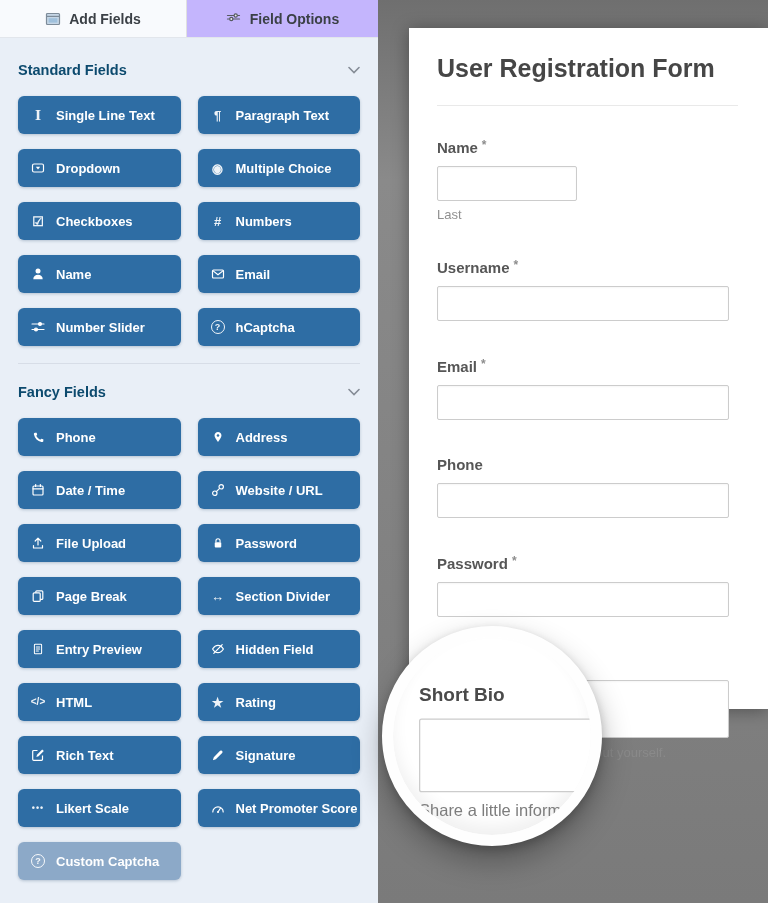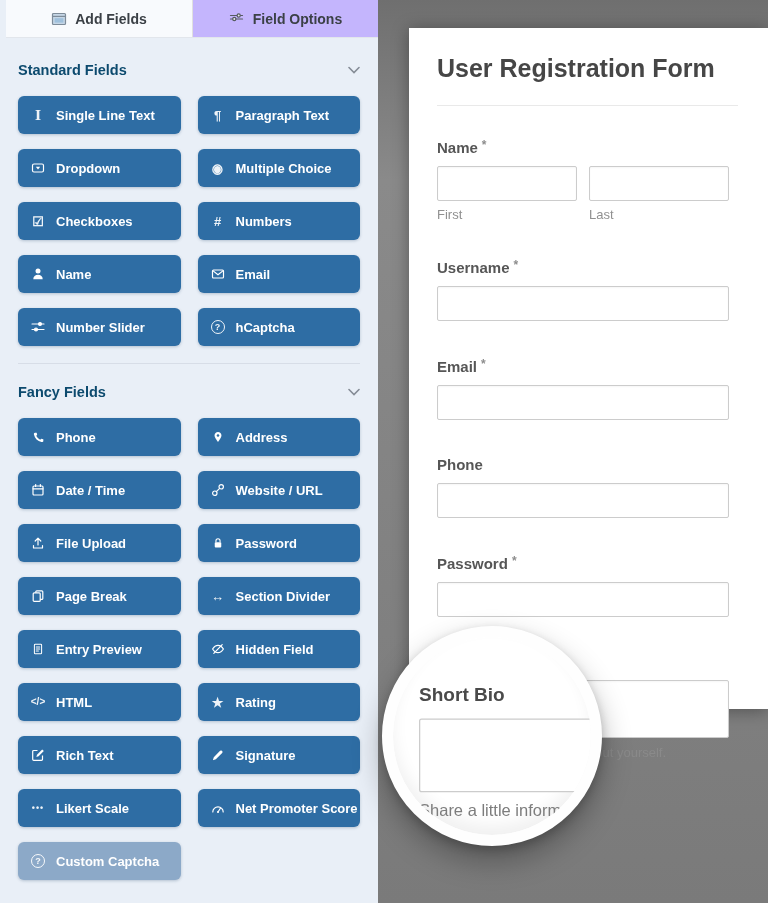--- a/index.html
+++ b/index.html
@@ -9,21 +9,21 @@
     font-family: "Liberation Sans", sans-serif;
     background: #7d7d7d;
     overflow: hidden;
   }
 
   
   .sidebar {
     position:absolute; left:0; top:0; width:378px; height:903px;
     background:#e9eff7;
   }
-  .tabs { display:flex; height:38px; border-bottom:1px solid #e2e6ec;margin-left:6px; }
+  .tabs { display:flex; height:38px; border-bottom:1px solid #e2e6ec; }
   .tab {
     display:flex; align-items:center; justify-content:center; gap:8px;
     font-size:14px; font-weight:bold; color:#3b4046; cursor:pointer;
   }
   .tab-add { flex:0 0 186px; background:#f8fafd; }
   .tab-opt { flex:1; background:#c4b5fd; border-left:1px solid #e0e0e0; }
 
   .side-pad { padding:0 18px; }
   .sec-head {
     display:flex; align-items:center; justify-content:space-between;
@@ -367,24 +367,20 @@
     <div class="form-title">User Registration Form</div>
     <hr class="title-rule">
 
     
     <div class="flabel" style="margin-top:32px;">
       <span>Name</span><span class="req">*</span>
     </div>
     <div class="name-row">
       <div class="name-col">
         <div class="inp"></div>
-        <div class="sublabel">First</div>
-      </div>
-      <div class="name-col">
-        <div class="inp"></div>
         <div class="sublabel">Last</div>
       </div>
     </div>
 
     
     <div class="flabel">
       <span>Username</span><span class="req">*</span>
     </div>
     <div class="inp"></div>
 

